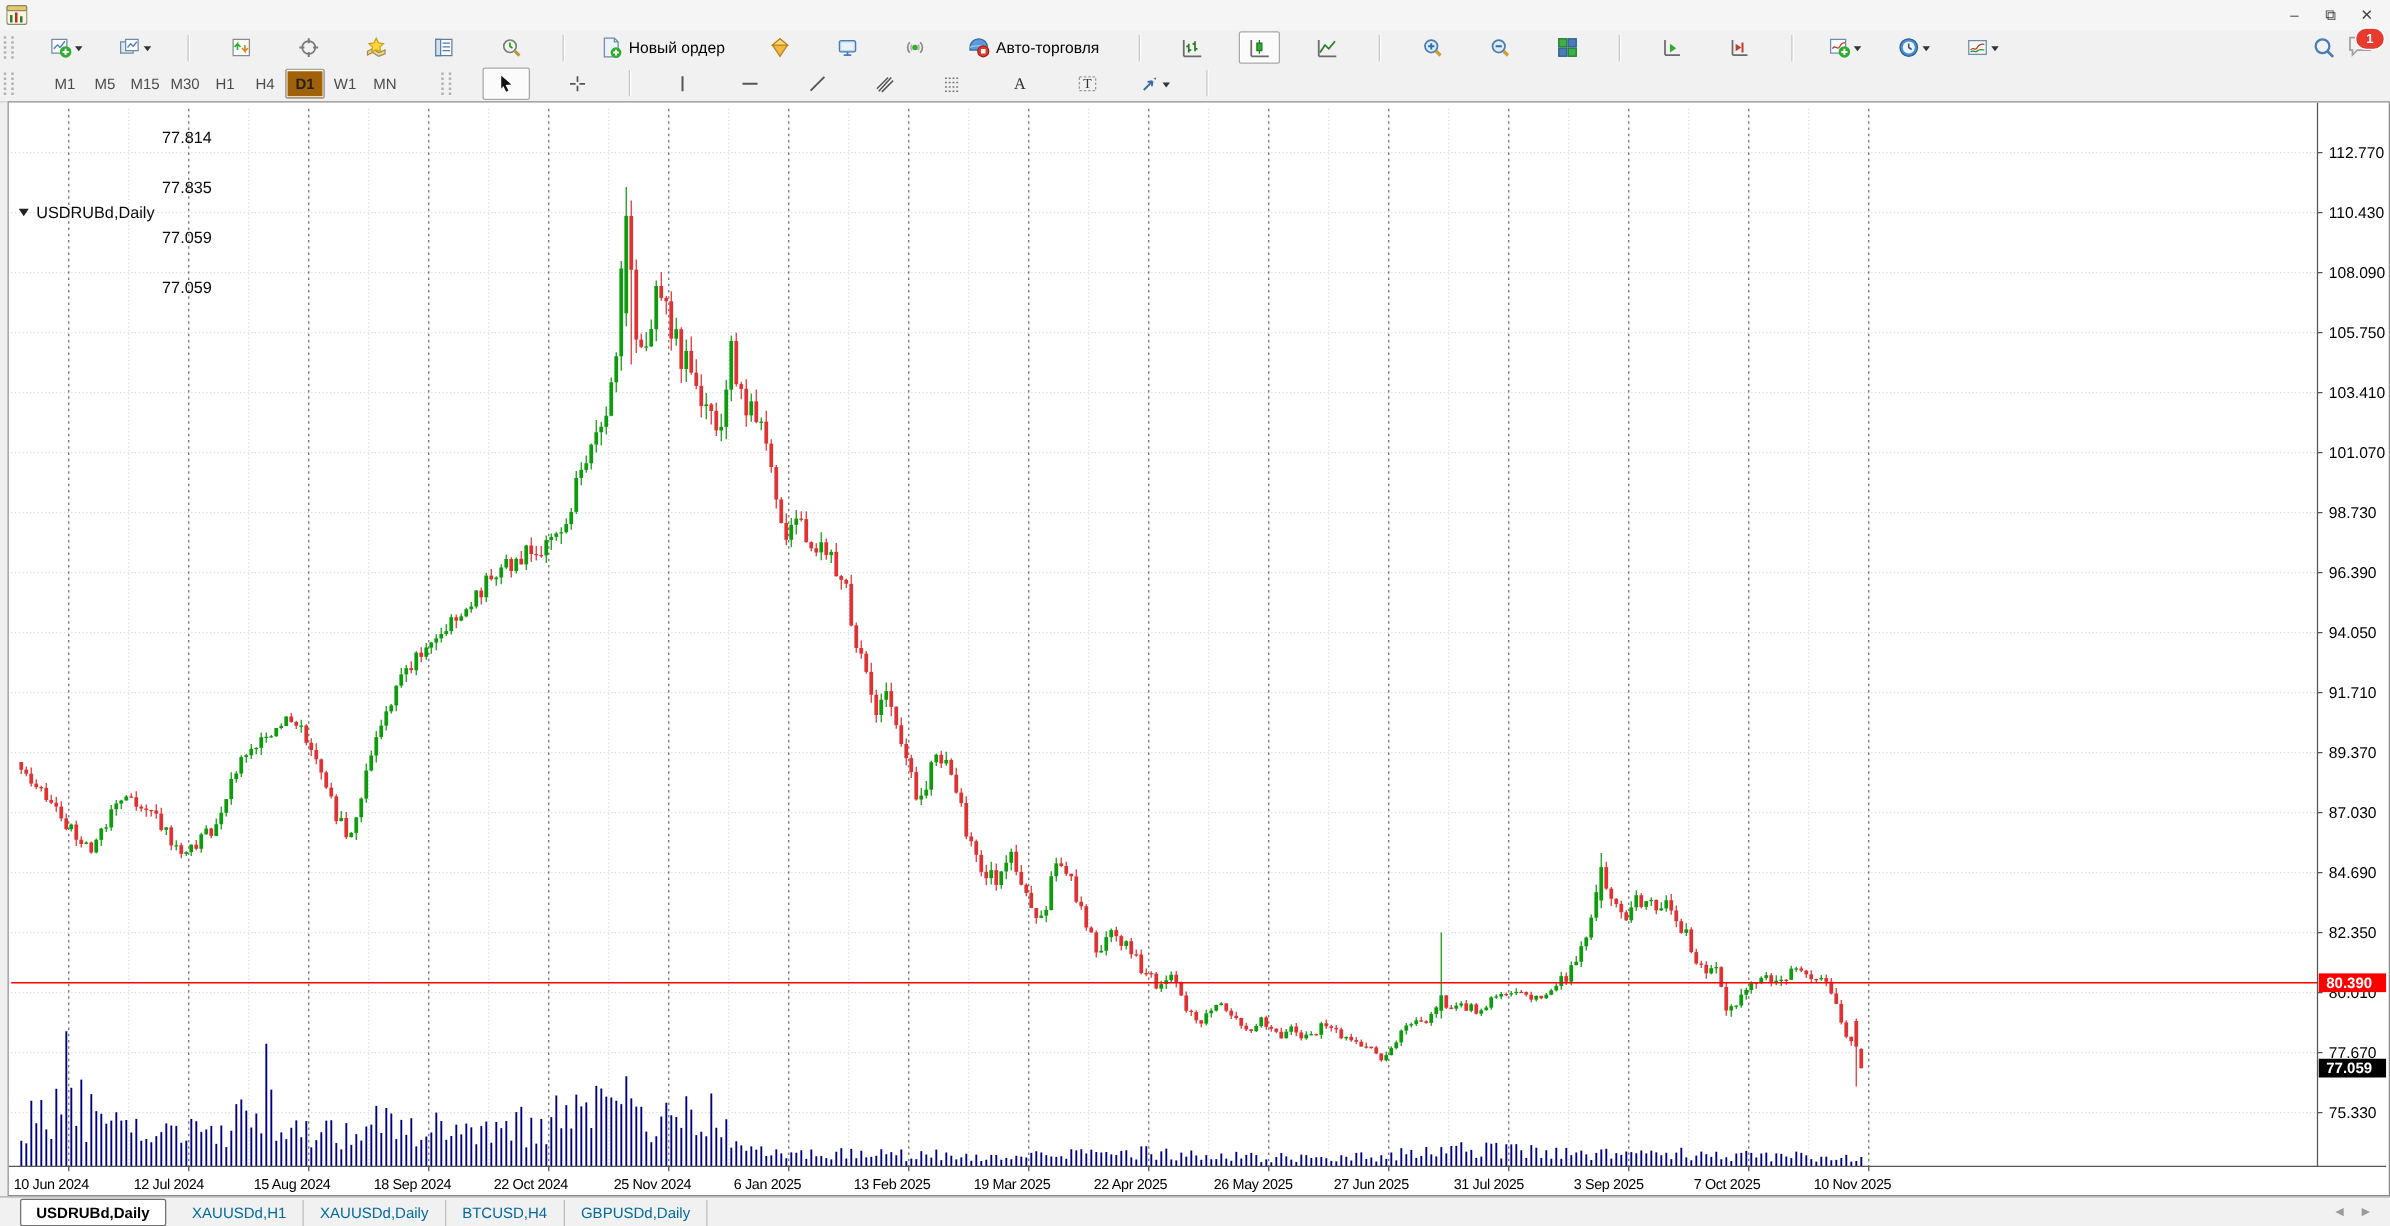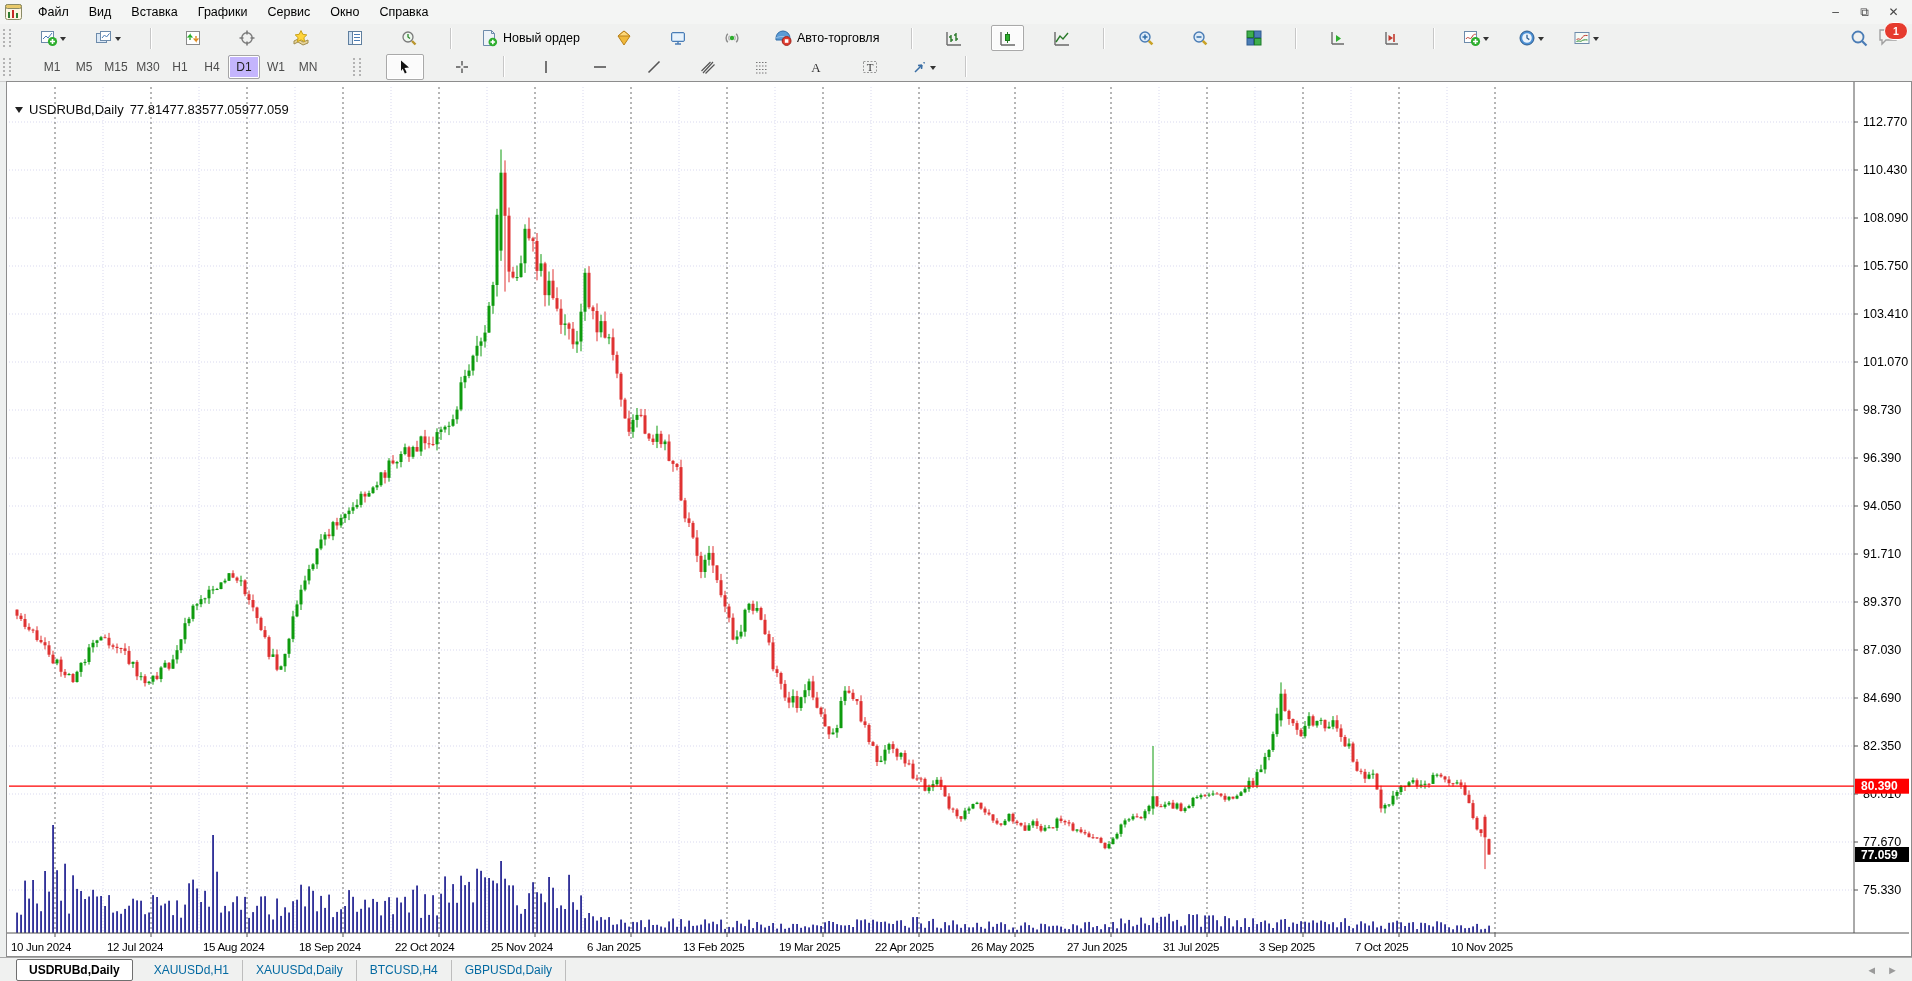--- a/index.html
+++ b/index.html
@@ -22,33 +22,33 @@
   #tb2{top:52px;height:29px;border-bottom:1px solid #cfcfcf;}
   .grip{width:4px;height:18px;margin:0 4px 0 3px;border-left:2px dotted #b3b3b3;border-right:2px dotted #b3b3b3;flex:0 0 auto;}
   .tbtn{height:24px;min-width:25px;padding:0 3px;display:flex;align-items:center;justify-content:center;
     border:1px solid transparent;border-radius:2px;gap:2px;flex:0 0 auto;}
   .tbtn.pressed{background:#fbfbfb;border-color:#a9a9a9;box-shadow:inset 0 0 0 1px #fff;}
   .sep{width:1px;height:21px;background:#c7c7c7;box-shadow:1px 0 0 #fff;margin:0 4px;flex:0 0 auto;}
   .caret{width:0;height:0;border:3px solid transparent;border-top:4px solid #333;margin-top:5px;}
   .tblabel{font-size:12.5px;white-space:nowrap;padding:0 3px;}
   .tf-btn{font-size:12px;color:#4c4c4c;padding:4px 0;width:30px;text-align:center;
     border:1px solid transparent;border-radius:2px;flex:0 0 auto;}
-  .tf-btn.active{background:#c4b5fd;border-color:#a5a5a5;color:#222;box-shadow:inset 0 0 0 1px #fff;}
+  .tf-btn.active{background:#a16207;border-color:#a5a5a5;color:#222;box-shadow:inset 0 0 0 1px #fff;font-weight:bold;}
   .tb-right{margin-left:auto;display:flex;align-items:center;gap:8px;padding-right:10px;}
   .notif-wrap{position:relative;width:24px;height:22px;}
   .notif-badge{position:absolute;right:-6px;top:-5px;min-width:16px;height:16px;border-radius:9px;
     background:#e63b2e;color:#fff;font-size:10.5px;font-weight:700;display:flex;align-items:center;
     justify-content:center;padding:0 3px;border:1px solid #fff;}
   
   .chart-window{position:absolute;left:6px;top:81px;width:1904px;height:874px;background:#fff;
     border:1px solid #8d8d8d;}
   .chart-title{position:absolute;left:8px;top:20px;font-size:13px;display:flex;align-items:center;
     gap:6px;z-index:5;color:#0a0a0a;}
   .dd-triangle{width:0;height:0;border:4px solid transparent;border-top:6px solid #222;margin-top:5px;}
-  .ohlc{display:flex;gap:0;}
+  .ohlc{display:flex;gap:25px;flex-direction:column;}
   #chart-svg{position:absolute;left:0;top:0;}
   
   .tabbar{position:absolute;left:0;top:957px;right:0;height:24px;background:#f0f1f0;
     border-top:1px solid #a8a8a8;display:flex;align-items:center;}
   .tab{font-size:12px;color:#0369a1;padding:3px 13px;border-right:1px solid #bdbdbd;height:15px;
     display:flex;align-items:center;}
   .tab.active{background:#fff;border:1px solid #6f6f6f;border-radius:2px;font-weight:700;color:#000;
     margin-left:16px;margin-right:8px;padding:2px 12px;height:16px;}
   .tab-scroll{margin-left:auto;display:flex;gap:10px;padding-right:14px;color:#9a9a9a;font-size:11px;}
 </style>
@@ -56,29 +56,20 @@
 <body>
 
 <div class="menubar">
   <svg class="applogo" viewBox="0 0 17 16">
     <rect x="0.5" y="0.5" width="16" height="15" rx="2" fill="#fdf6e3" stroke="#8a8a66"></rect>
     <rect x="0.5" y="0.5" width="16" height="4" rx="2" fill="#e8c96a" stroke="#8a8a66"></rect>
     <rect x="3" y="8" width="2" height="6" fill="#2e7d32"></rect>
     <rect x="7" y="6" width="2" height="8" fill="#c62828"></rect>
     <rect x="11" y="9" width="2" height="5" fill="#2e7d32"></rect>
   </svg>
-  <div id="menu-items" style="display:flex;">
-      <div class="menu-item">Файл</div>
-      <div class="menu-item">Вид</div>
-      <div class="menu-item">Вставка</div>
-      <div class="menu-item">Графики</div>
-      <div class="menu-item">Сервис</div>
-      <div class="menu-item">Окно</div>
-      <div class="menu-item">Справка</div>
-    </div>
   <div class="wincontrols">
       <div class="winbtn">–</div>
       <div class="winbtn">⧉</div>
       <div class="winbtn">✕</div>
     </div>
 </div>
 
 <div class="tb" id="tb1">
   <div class="grip"></div>
 

